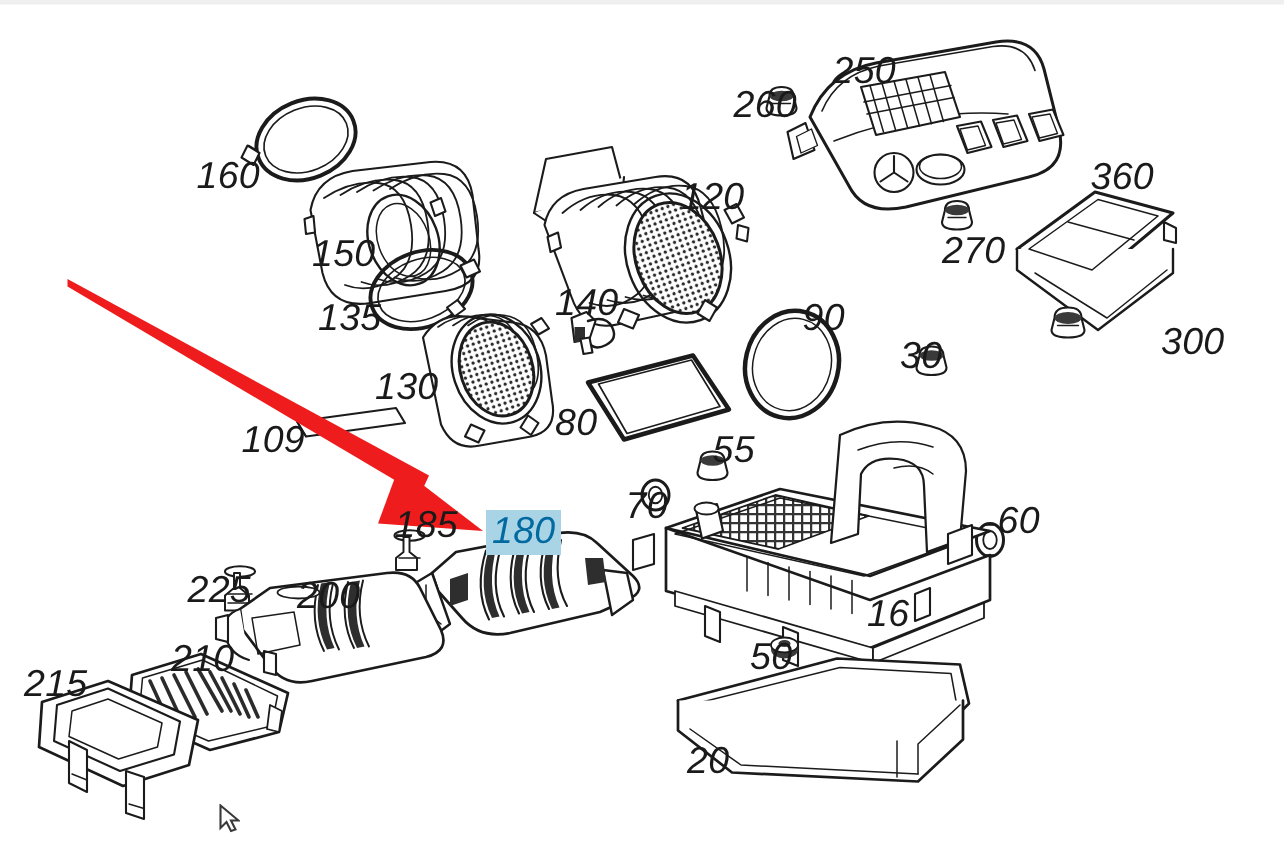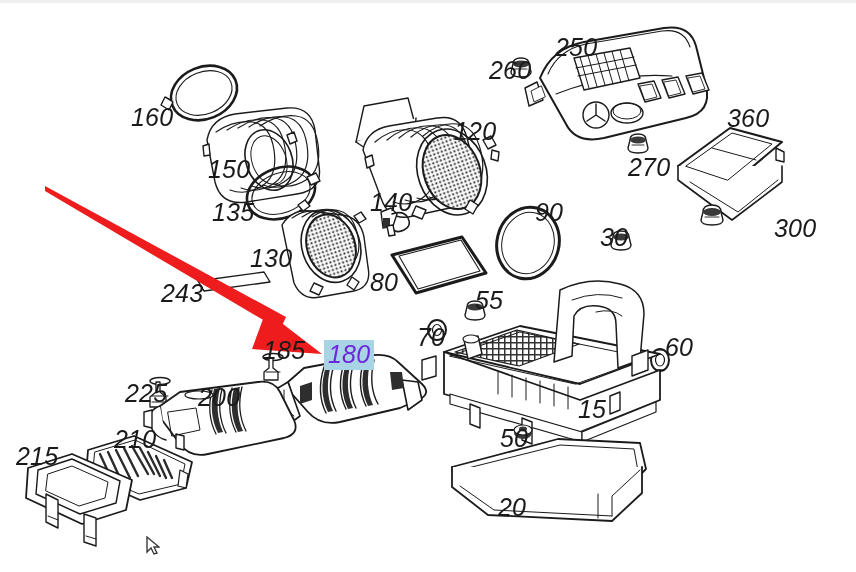--- a/index.html
+++ b/index.html
@@ -28,21 +28,21 @@
     font-family: "Liberation Sans", sans-serif;
     font-size: 25px;
     color: #1a1a1a;
     line-height: 1;
     white-space: nowrap;
     letter-spacing: 0.2px;
     font-style: italic;
   }
   .callout.highlight {
     background: #a8d4e6;
-    color: #6d28d9;
+    color: #0369a1;
     padding: 2px 4px 3px 4px;
   }
   #oem-badge {
     position: absolute;
     right: 8px;
     top: 2px;
     background: #f7f7f7;
     border: 1px solid #c9c9c9;
     border-top: none;
     border-right: none;
@@ -407,37 +407,37 @@
       <path d="M45 186 L286 317 L280 330 L45 191 Z" fill="#ee1c1c" stroke="none"></path>
       <path d="M266 311 L322 354 L252 349 Z" fill="#ee1c1c" stroke="none"></path>
     </g>
   </svg>
 
   <div id="callouts">
       <div class="callout" style="left: 131px; top: 105px;">160</div>
       <div class="callout" style="left: 172px; top: 157px; margin-left: 36px;">150</div>
       <div class="callout" style="left: 212px; top: 200px;">135</div>
       <div class="callout" style="left: 250px; top: 246px;">130</div>
-      <div class="callout" style="left: 161px; top: 281px;">243</div>
+      <div class="callout" style="left: 161px; top: 281px;">109</div>
       <div class="callout" style="left: 454px; top: 119px;">120</div>
       <div class="callout" style="left: 370px; top: 190px;">140</div>
       <div class="callout" style="left: 555px; top: 35px;">250</div>
       <div class="callout" style="left: 489px; top: 58px;">260</div>
       <div class="callout" style="left: 628px; top: 127px; margin-top: 28px;">270</div>
       <div class="callout" style="left: 727px; top: 106px;">360</div>
       <div class="callout" style="left: 729px; top: 216px; margin-left: 45px;">300</div>
       <div class="callout" style="left: 535px; top: 200px;">90</div>
       <div class="callout" style="left: 370px; top: 270px;">80</div>
       <div class="callout" style="left: 600px; top: 225px;">30</div>
       <div class="callout" style="left: 475px; top: 288px;">55</div>
       <div class="callout" style="left: 417px; top: 325px;">70</div>
       <div class="callout" style="left: 665px; top: 335px;">60</div>
-      <div class="callout" style="left: 578px; top: 397px;">15</div>
+      <div class="callout" style="left: 578px; top: 397px;">16</div>
       <div class="callout" style="left: 500px; top: 426px;">50</div>
-      <div class="callout" style="left: 458px; top: 495px; margin-left: 40px;">20</div>
+      <div class="callout" style="left: 458px; top: 495px;">20</div>
       <div class="callout" style="left: 263px; top: 338px;">185</div>
       <div class="callout highlight" style="left: 324px; top: 340px;">180</div>
       <div class="callout" style="left: 125px; top: 381px;">225</div>
       <div class="callout" style="left: 198px; top: 385px;">200</div>
       <div class="callout" style="left: 66px; top: 427px; margin-left: 48px;">210</div>
       <div class="callout" style="left: 16px; top: 444px;">215</div>
     </div>
 
 
   <div class="cursor-mark" style="left:146px; top:536px;">

